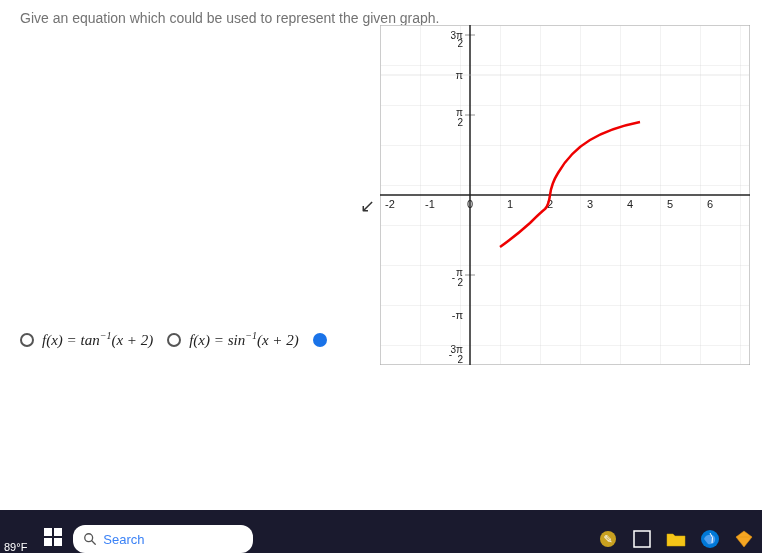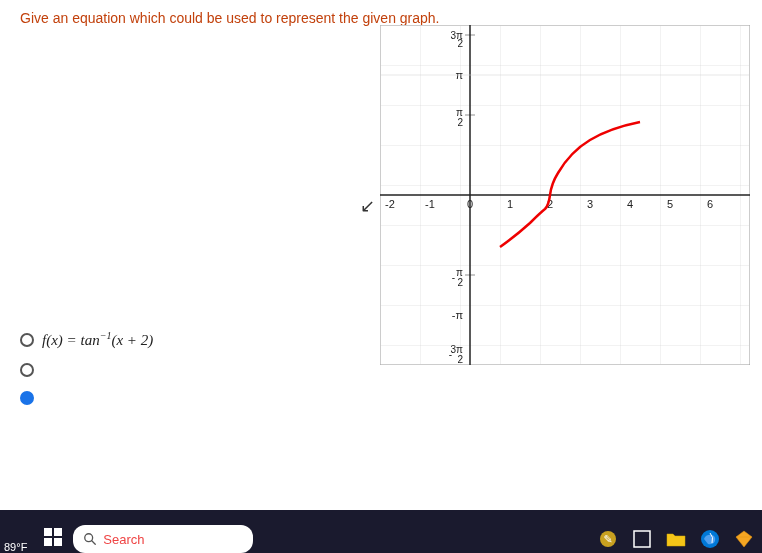--- a/index.html
+++ b/index.html
@@ -16,39 +16,39 @@
     .main-content {
       width: 762px;
       height: 510px;
       background: #fff;
       padding: 10px 20px;
       position: relative;
     }
 
     .question-text {
       font-size: 14px;
-      color: #c2410c;
+      color: #737373;
     }
 
     
     .graph-container {
       position: absolute;
       top: 25px;
       left: 380px;
       width: 370px;
       height: 340px;
     }
 
     
     .choices-area {
       position: absolute;
       top: 330px;
       left: 20px;
       display: flex;
-      flex-direction: column;
+      flex-direction: row;
       gap: 14px;
     }
 
     .choice {
       display: flex;
       align-items: center;
       gap: 8px;
       font-size: 15px;
       color: #222;
     }
@@ -129,21 +129,21 @@
     }
 
     .search-icon-svg {
       width: 14px;
       height: 14px;
       flex-shrink: 0;
     }
 
     .search-label {
       font-size: 13px;
-      color: #ef4444;
+      color: #3b82f6;
     }
 
     .taskbar-right {
       margin-left: auto;
       display: flex;
       align-items: center;
       gap: 6px;
     }
 
     .taskbar-icon-btn {
@@ -242,20 +242,23 @@
 
     <div class="choice">
       <div class="radio-circle"></div>
       <span class="choice-label math">
         <i>f</i>(<i>x</i>) = tan<sup>−1</sup>(<i>x</i> + 2)
       </span>
     </div>
 
     <div class="choice">
       <div class="radio-circle"></div>
+      <span class="choice-label math">
+        <i>f</i>(<i>x</i>) = sin<sup>−1</sup>(<i>x</i> + 2)
+      </span>
     </div>
 
     <div class="choice">
       <div class="radio-circle selected"></div>
     </div>
 
 
   </div>
 
 </div>

